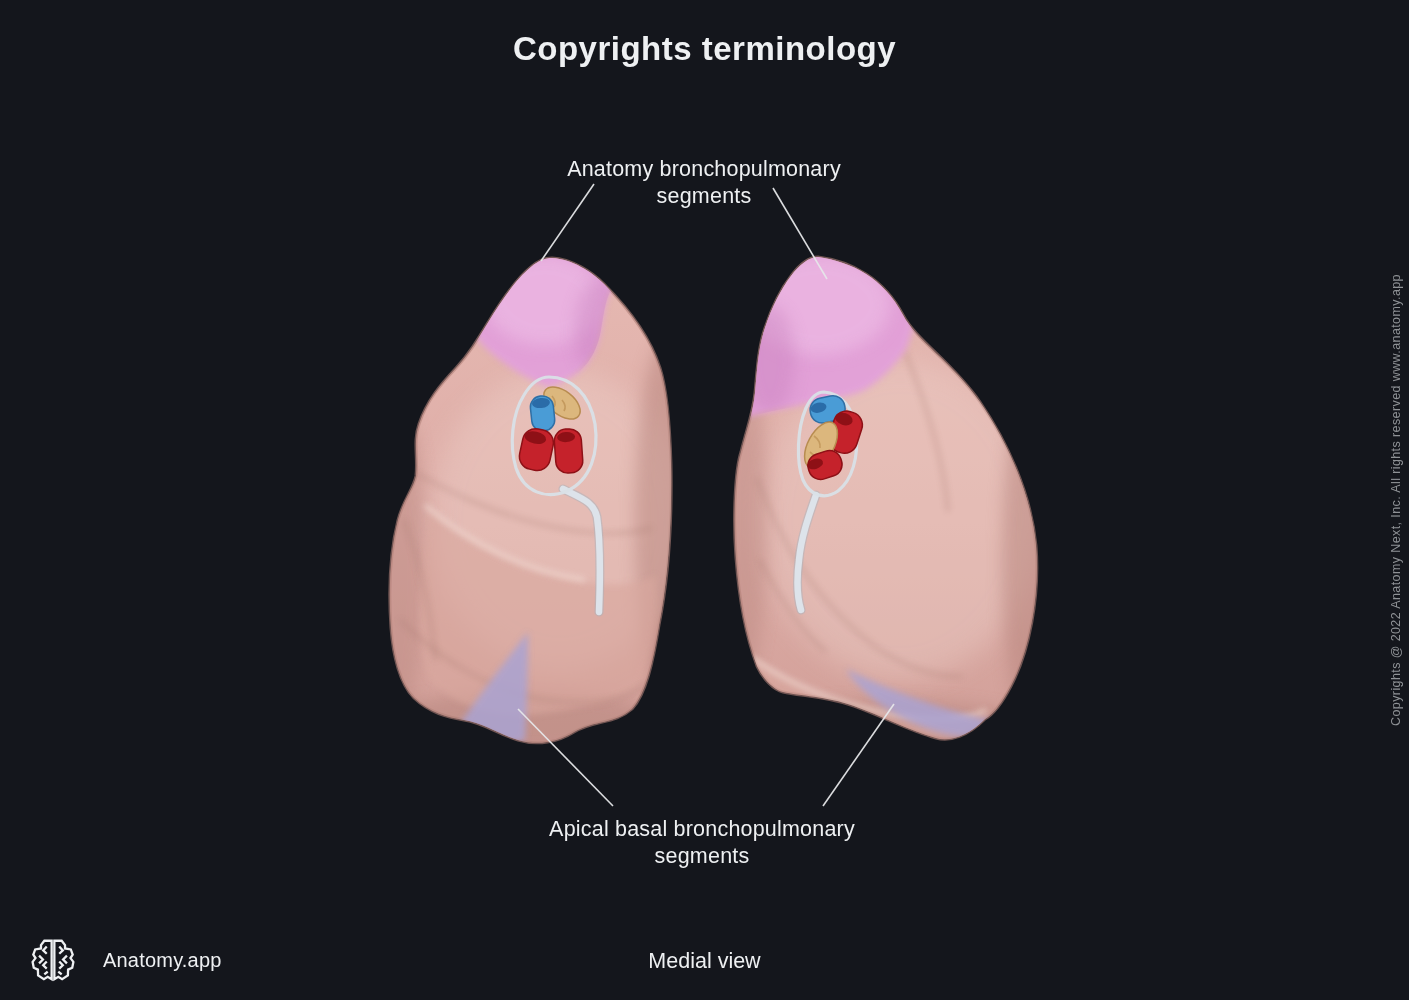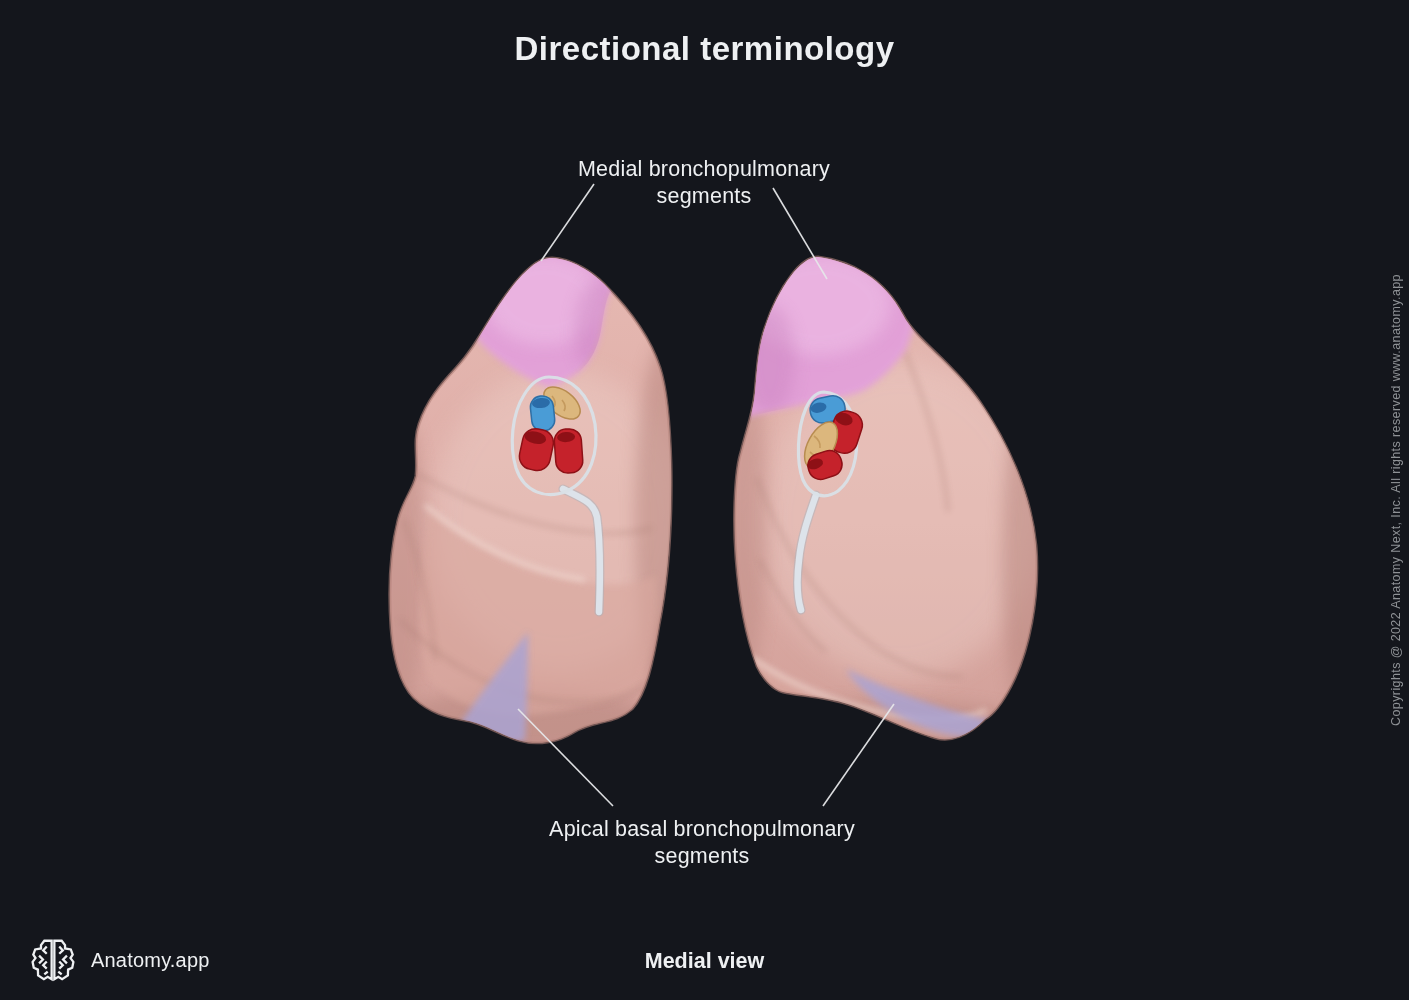--- a/index.html
+++ b/index.html
@@ -12,22 +12,22 @@
   html,body{width:1409px;height:1000px;overflow:hidden;background:var(--background);
     font-family:"Liberation Sans", sans-serif;}
   .canvas{position:absolute;inset:0;width:1409px;height:1000px;background:var(--background);}
   .page-title{position:absolute;top:30px;left:0;width:100%;text-align:center;
     color:var(--text);font-size:33px;font-weight:700;letter-spacing:.5px;}
   .anno{position:absolute;width:420px;text-align:center;color:var(--text);
     font-size:21.5px;font-weight:500;line-height:27px;letter-spacing:.2px;}
   .anno-apical{left:494px;top:156px;}
   .anno-lateral{left:492px;top:816px;}
   .view-caption{position:absolute;left:0;bottom:26px;width:100%;text-align:center;
-    color:var(--text);font-size:21.5px;font-weight:700;}
-  .brand{position:absolute;left:28px;bottom:16px;display:flex;align-items:center;gap:13px;}
+    color:var(--text);font-size:21.5px;font-weight:400;}
+  .brand{position:absolute;left:28px;bottom:16px;display:flex;align-items:center;gap:25px;}
   .brand .name{color:var(--text);font-size:20px;font-weight:500;letter-spacing:.2px;}
   .copyright{position:absolute;right:6px;top:50%;transform:translateY(-50%) rotate(180deg);
     writing-mode:vertical-rl;color:var(--muted-text);font-size:12.5px;letter-spacing:.4px;white-space:nowrap;}
   svg.figure{position:absolute;inset:0;}
   .leader{stroke:var(--leader-line);stroke-width:1.6;fill:none;opacity:.95;}
   .seg-apical{fill:var(--apical-segment);}
   .seg-basal{fill:var(--lateral-basal-segment);}
   .h-blue{fill:var(--bronchus-blue);stroke:#2f6fa5;stroke-width:1.5;}
   .h-red{fill:var(--vessel-red);stroke:#8e1016;stroke-width:1.5;}
   .h-tan{fill:var(--bronchus-tan);stroke:#b88c50;stroke-width:1.5;}
@@ -35,21 +35,21 @@
   .tube-under{fill:none;stroke:#a9b3bd;stroke-width:9;stroke-linecap:round;opacity:.5;}
   .tube{fill:none;stroke:#dde3ea;stroke-width:6.5;stroke-linecap:round;}
   .crease{fill:none;stroke:#a87c72;stroke-width:2.5;opacity:.45;}
   .rim-light{fill:none;stroke:#f3ddd6;stroke-width:4;opacity:.8;}
 </style>
 </head>
 <body>
 
 <div class="canvas">
 
-  <h1 class="page-title">Directional terminology</h1>
+  <h1 class="page-title">Copyrights terminology</h1>
 
   <svg class="figure" width="1409" height="1000" viewBox="0 0 1409 1000">
     <defs>
       <filter id="blur-lg" x="-40%" y="-40%" width="180%" height="180%">
           <feGaussianBlur stdDeviation="14"></feGaussianBlur>
         </filter>
       <filter id="blur-md" x="-40%" y="-40%" width="180%" height="180%">
           <feGaussianBlur stdDeviation="8"></feGaussianBlur>
         </filter>
       <filter id="blur-sm" x="-40%" y="-40%" width="180%" height="180%">
@@ -175,21 +175,21 @@
       </g>
     </g>
 
     <line class="leader" x1="594" y1="184" x2="541" y2="261"></line>
     <line class="leader" x1="773" y1="188" x2="827" y2="279"></line>
     <line class="leader" x1="613" y1="806" x2="518" y2="709"></line>
     <line class="leader" x1="823" y1="806" x2="894" y2="704"></line>
   </svg>
 
   <div class="anno anno-apical">
-    <div>Medial bronchopulmonary</div>
+    <div>Anatomy bronchopulmonary</div>
     <div>segments</div>
   </div>
   <div class="anno anno-lateral">
     <div>Apical basal bronchopulmonary</div>
     <div>segments</div>
   </div>
 
   <div class="view-caption">Medial view</div>
 
   <div class="brand">

